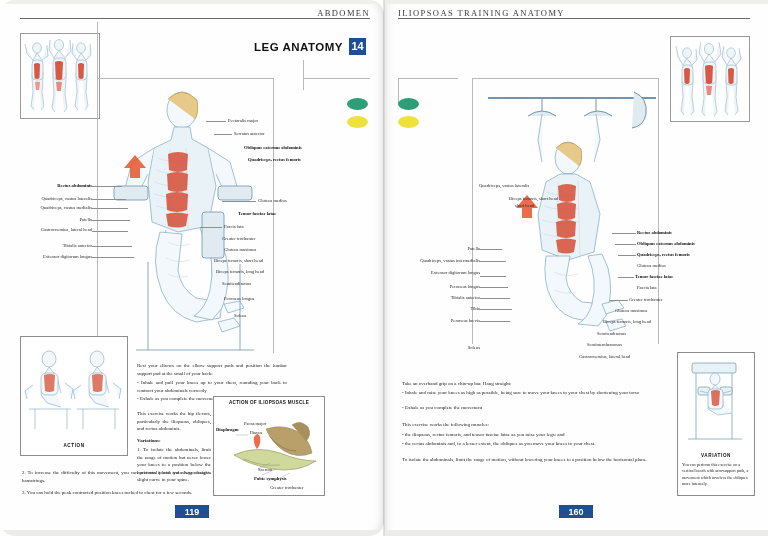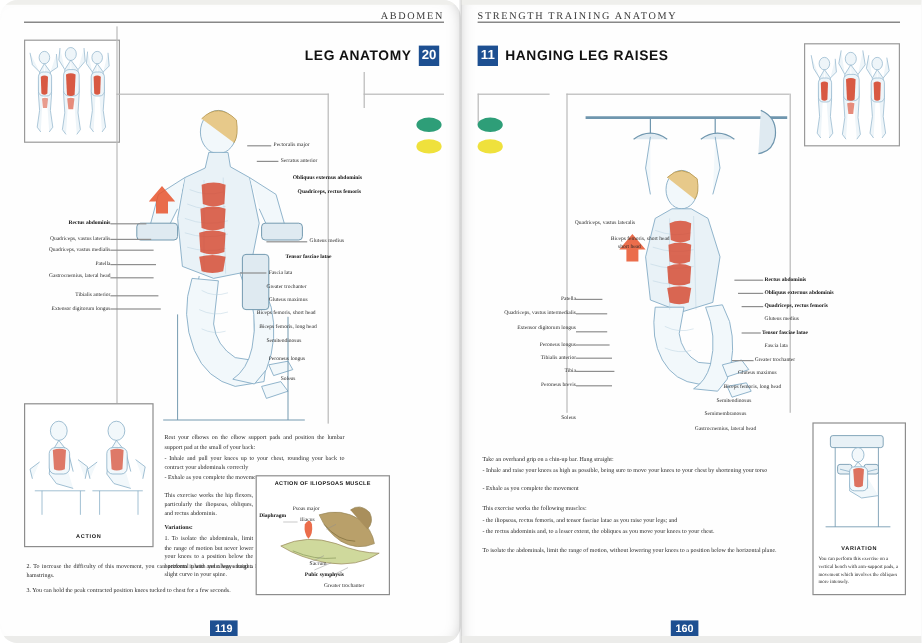--- a/index.html
+++ b/index.html
@@ -39,21 +39,21 @@
   .lbl.r{text-align:right;}
   .leader{position:absolute;height:1px;background:#8e8e8e;}
 
   
   .copy{position:absolute;font-family:"Liberation Serif",serif;font-size:5px;line-height:1.5;color:#222;text-align:justify;}
   .frame{position:absolute;border:1px solid #8d8d8d;background:#fff;}
   .boxttl{font-family:"Liberation Sans",sans-serif;font-weight:bold;font-size:4.6px;letter-spacing:.3px;text-align:center;color:#111;}
   .capt{font-family:"Liberation Sans",sans-serif;font-weight:bold;font-size:4.6px;letter-spacing:.6px;text-align:center;color:#111;}
 
   
-  .folio{position:absolute;bottom:6px;width:23px;height:13px;background:#1d4f91;color:#fff;
+  .folio{position:absolute;bottom:18px;width:34px;height:13px;background:#1d4f91;color:#fff;
          font-family:"Liberation Sans",sans-serif;font-weight:bold;font-size:9px;
          display:flex;align-items:center;justify-content:center;}
 
   .art{position:absolute;}
   .art svg{display:block;}
   .thinline{position:absolute;background:#b9b9b9;width:1px;}
 </style>
 </head>
 <body>
 
@@ -90,21 +90,21 @@
           <path d="M34 28 q4 -2 8 0 l-.8 17 q-3 2 -6.4 0 z"></path>
           <path d="M57 30 q3 -2 6 0 l-.5 14 q-2.5 2 -5 0 z"></path>
           <path d="M35 48 q3 -1 6 0 l-1 9 -4 0 z" opacity=".7"></path>
           <path d="M14 48 q2.5 -1 5 0 l-.8 8 -3.4 0 z" opacity=".6"></path>
         </g>
       </svg>
     </div>
 
     <div class="title-row" style="right:18px;top:38px;">
       <span class="ttl">LEG ANATOMY</span>
-      <span class="num-box">20</span>
+      <span class="num-box">14</span>
     </div>
 
     <div class="thinline" style="left:97px;top:22px;height:330px;"></div>
     <div class="thinline" style="left:273px;top:78px;height:275px;"></div>
     <div class="rule" style="left:97px;top:78px;width:177px;background:#b9b9b9;"></div>
     <div class="thinline" style="left:303px;top:60px;height:30px;"></div>
     <div class="rule" style="left:303px;top:78px;width:67px;background:#b9b9b9;"></div>
 
     <div class="pill green" style="left:347px;top:98px;width:21px;height:12px;"></div>
     <div class="pill yellow" style="left:347px;top:116px;width:21px;height:12px;"></div>
@@ -246,27 +246,23 @@
       <div class="capt" style="margin-top:6px;">ACTION</div>
     </div>
 
     <div class="folio" style="left:175px;">119</div>
   </div>
 
   <div class="page right">
     <div class="edge-t"></div>
     <div class="edge-b"></div>
 
-    <div class="runhead r-right">STRENGTH TRAINING ANATOMY</div>
+    <div class="runhead r-right">ILIOPSOAS TRAINING ANATOMY</div>
     <div class="rule" style="left:14px;top:18px;width:352px;"></div>
 
-    <div class="title-row" style="left:14px;top:38px;">
-      <span class="num-box">11</span>
-      <span class="ttl">HANGING LEG RAISES</span>
-    </div>
 
     <div class="thumb" style="right:18px;top:36px;width:78px;height:84px;">
       <svg width="76" height="82" viewBox="0 0 76 82">
         <g stroke="#8fb4cc" fill="#eef5f9" stroke-width=".6">
           <ellipse cx="16" cy="16" rx="4.4" ry="5.2"></ellipse>
           <path d="M16 21 L12 28 L11 46 L12 60 L10 74 L13 78 M16 21 L21 28 L22 46 L21 60 L23 74 L20 78"></path>
           <path d="M12 28 L7 20 L5 9 M21 28 L26 23 L25 12"></path>
           <rect x="11" y="28" width="11" height="20" rx="4"></rect>
           <ellipse cx="38" cy="12" rx="4.6" ry="5.4"></ellipse>
           <path d="M38 17 L33 25 L32 45 L33 61 L31 75 L34 79 M38 17 L44 25 L45 45 L44 61 L46 75 L43 79"></path>

